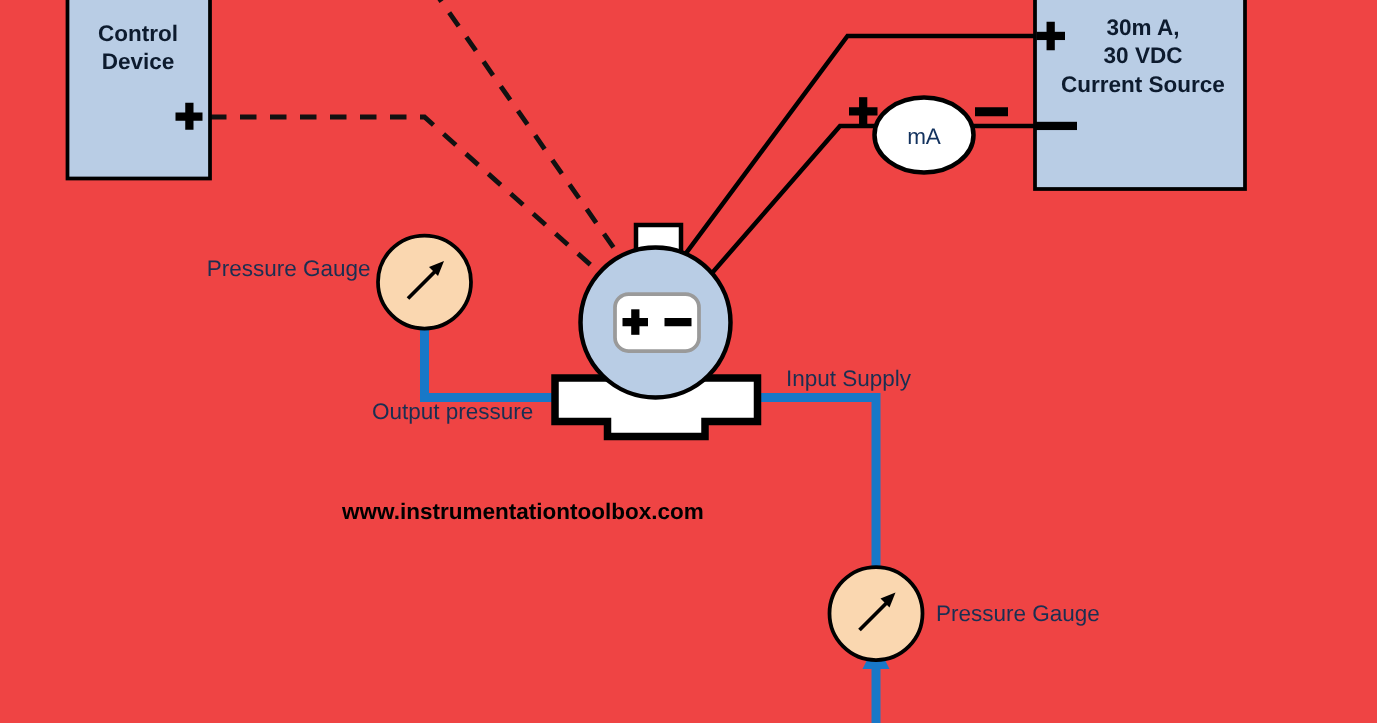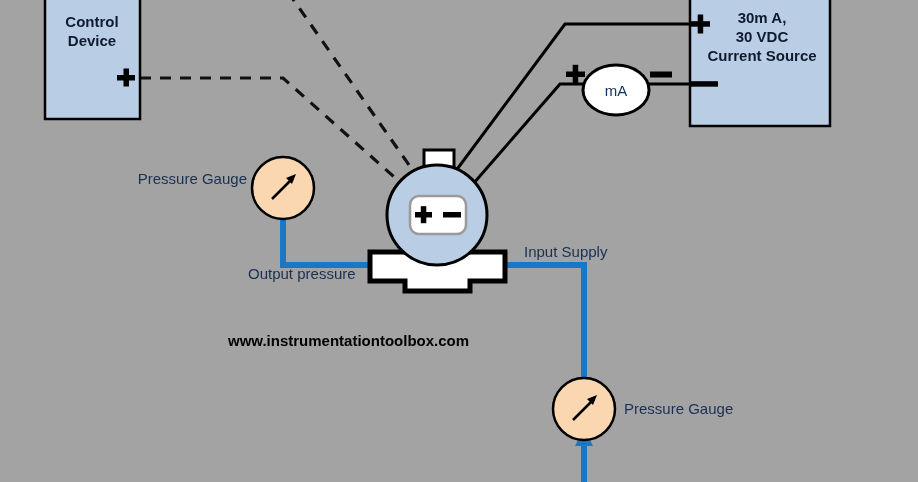--- a/index.html
+++ b/index.html
@@ -7,21 +7,21 @@
     padding: 0;
     background: #ffffff;
   }
   body {
     font-family: "Liberation Sans", sans-serif;
   }
   #canvas {
     position: relative;
     width: 918px;
     height: 482px;
-    background: #a3a3a3;
+    background: #ef4444;
     overflow: hidden;
   }
   #diagram-svg {
     position: absolute;
     left: 0;
     top: 0;
     width: 918px;
     height: 482px;
   }
   .box-label {

